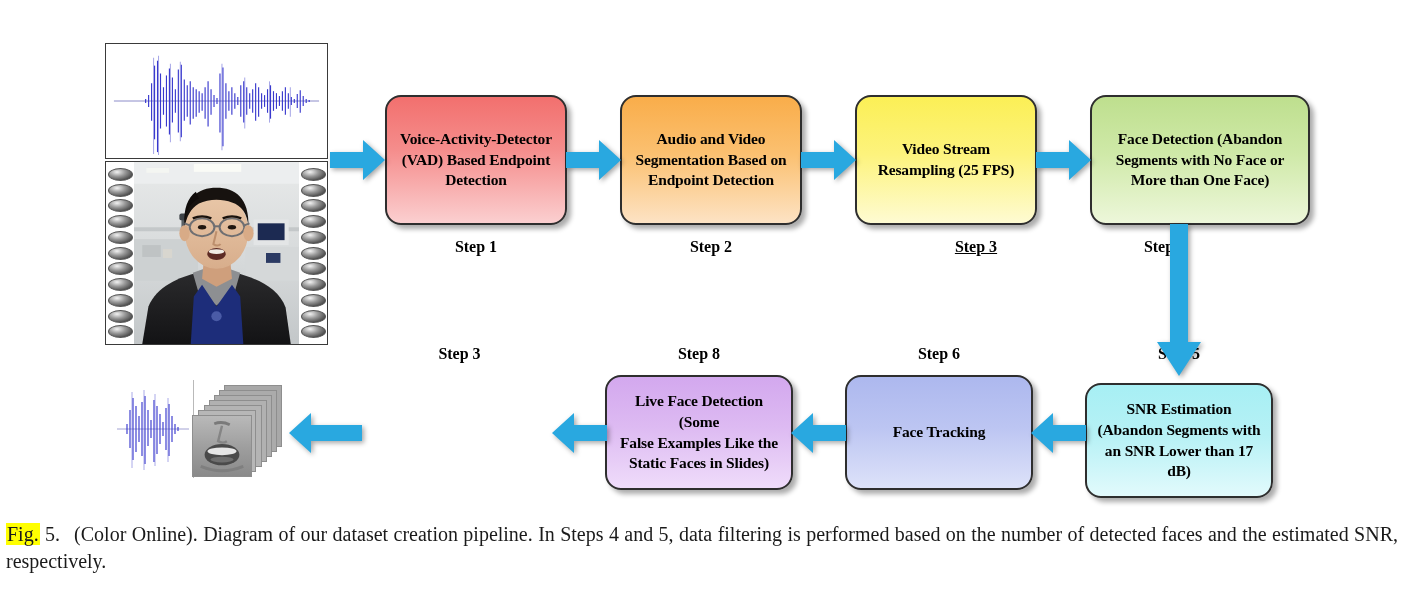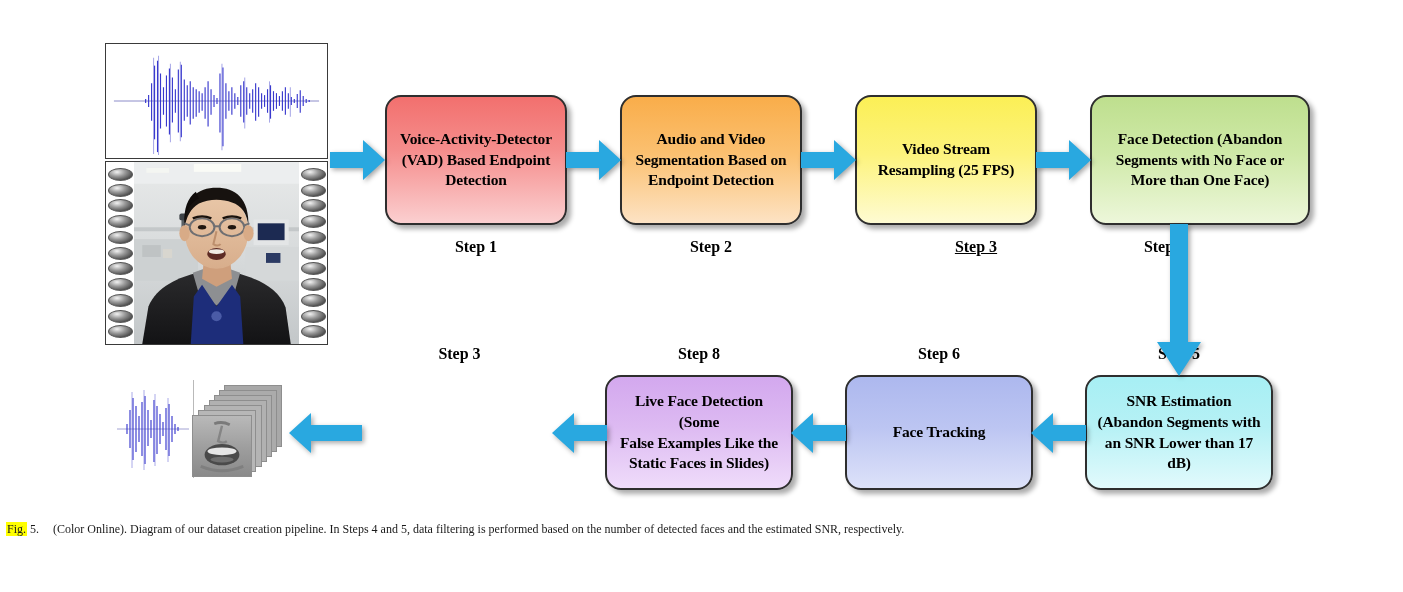--- a/index.html
+++ b/index.html
@@ -42,21 +42,21 @@
     color: #000000;
     padding: 0 8px;
     white-space: pre-line;
     letter-spacing: -0.15px;
   }
 
   .c-red    { background: linear-gradient(180deg, #f2706e 0%, #f58d8c 42%, #fbcfd0 100%); }
   .c-orange { background: linear-gradient(180deg, #f9ad4a 0%, #fbc070 45%, #fde3c4 100%); }
   .c-yellow { background: linear-gradient(180deg, #fbef56 0%, #fdf37c 45%, #fefbd2 100%); }
   .c-green  { background: linear-gradient(180deg, #bedf8e 0%, #cfe9a8 45%, #edf7da 100%); }
-  .c-cyan   { background: linear-gradient(180deg, #a7eff4 0%, #b6f1f5 45%, #e2fafc 100%); }
+  .c-cyan   { background: linear-gradient(180deg, #a7eff4 0%, #b6f1f5 45%, #e2fafc 100%); margin-top: 8px; }
   .c-blue   { background: linear-gradient(180deg, #adb8ee 0%, #bcc5f2 45%, #dde2f9 100%); }
   .c-purple { background: linear-gradient(180deg, #d3a8ee 0%, #ddbaf2 45%, #efdcfa 100%); }
   .c-gray   { background: linear-gradient(180deg, #a7a7a7 0%, #bdbdbd 45%, #ededed 100%); }
 
   
   .steplabel {
     position: absolute;
     font-family: "Liberation Serif", "DejaVu Serif", serif;
     font-weight: bold;
     font-size: 16px;
@@ -130,21 +130,21 @@
   }
   .mouthframe svg { display:block; width:100%; height:100%; }
 
   
   #caption {
     position: absolute;
     left: 6px;
     top: 521px;
     width: 1392px;
     font-family: "Liberation Serif", "DejaVu Serif", serif;
-    font-size: 12px;
+    font-size: 20px;
     line-height: 1.35;
     color: #1a1a1a;
     text-align: justify;
   }
   .fig-hl {
     background: #ffff00;
     padding: 0 1px;
   }
   .fig-gap { display: inline-block; width: 14px; }
 </style>

